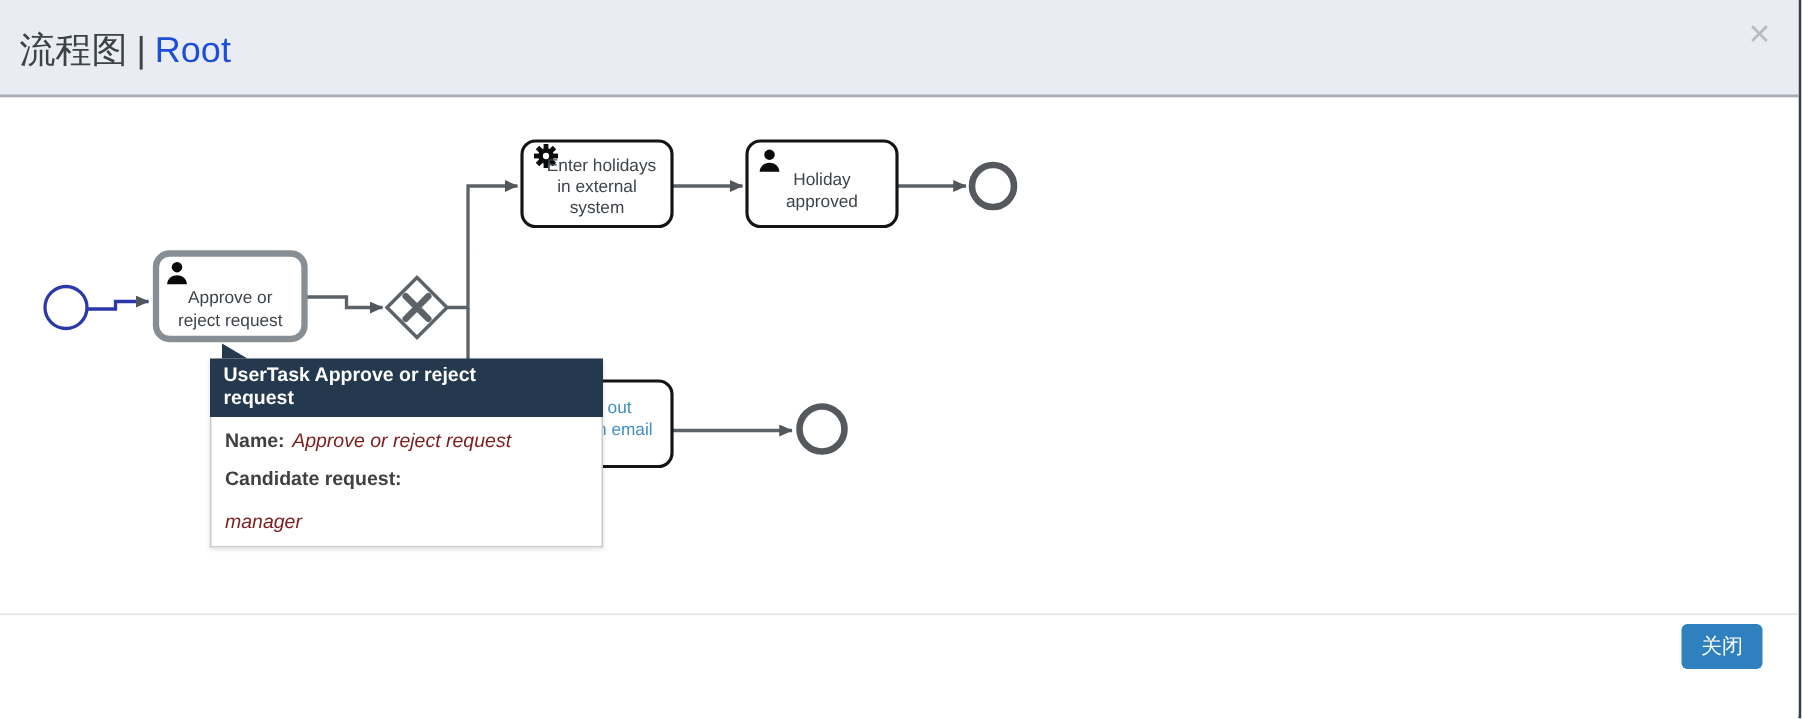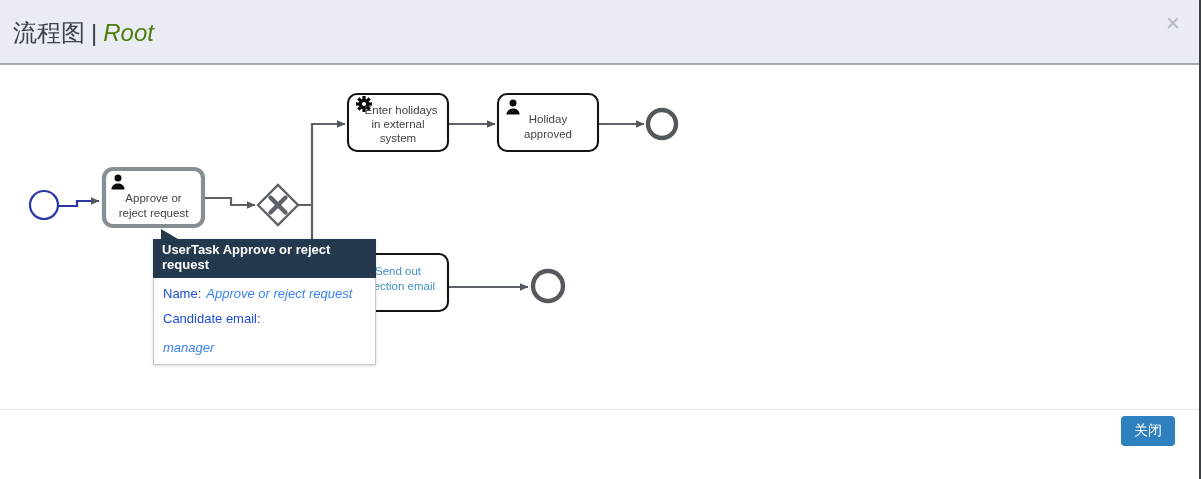--- a/index.html
+++ b/index.html
@@ -6,45 +6,45 @@
   html,body { width:1201px; height:479px; overflow:hidden; background:#fff;
     font-family:"Liberation Sans", sans-serif; }
   .modal { width:1201px; height:479px; position:relative; background:#fff;
     border-right:2px solid #3a3f44; }
 
   
   .modal-header { height:65px; background:#e9edf3; border-bottom:2px solid #a4abb4;
     position:relative; padding:17px 0 0 13px; }
   .modal-title { font-size:24px; color:#3c4248; }
   .modal-title .sep { margin:0 6px; color:#3c4248; }
-  .modal-title .proc { color:#4d7c0f;font-style:italic; }
+  .modal-title .proc { color:#1d4ed8; }
   .close-x { position:absolute; top:14px; right:18px; font-size:19px; color:#b9bdc1;
     background:none; border:none; cursor:pointer; line-height:1;
     font-family:"Liberation Sans", sans-serif; }
 
   
   .modal-body { position:relative; height:344px; background:#fff; overflow:hidden; }
   .modal-body svg { position:absolute; left:0; top:0; }
   .task-label { font-size:11.5px; fill:#3e444a; }
   .task-label-blue { font-size:11.5px; fill:#4090c5; }
 
   
-  .tooltip { position:absolute; left:153px; top:174px; width:223px;
+  .tooltip { position:absolute; left:140px; top:174px; width:262px;
     font-size:13px; box-shadow:0 1px 3px rgba(0,0,0,.15); }
   .tooltip-pointer { position:absolute; top:-10px; left:8px; width:0; height:0;
     border-bottom:10px solid #24394e; border-right:17px solid transparent; }
   .tooltip-header { background:#24394e; color:#fff; font-weight:bold;
     padding:4px 9px 5px 9px; line-height:1.15; }
   .tooltip-header span { display:block; max-width:205px; }
   .tooltip-body { background:#fff; border:1px solid #c9c9c9; border-top:none;
     padding:8px 9px 9px 9px; color:#4b535a; }
   .tt-row { margin-bottom:10px; }
   .tt-row:last-child { margin-bottom:0; }
-  .tt-label { font-weight:normal; color:#1d4ed8; }
-  .tt-value { font-style:italic; color:#3b82f6; }
+  .tt-label { font-weight:bold; color:#404040; }
+  .tt-value { font-style:italic; color:#7f1d1d; }
   .tt-value.inline { margin-left:5px; }
   .tt-value.block { display:block; margin-top:14px; }
 
   
   .modal-footer { height:68px; border-top:1px solid #e3e3e3; background:#fff;
     position:relative; }
   .close-btn { position:absolute; right:24px; top:6px; background:#2e80bf;
     color:#fff; border:none; border-radius:4px; font-size:14px;
     padding:6px 13px; cursor:pointer; font-family:"Liberation Sans", sans-serif; }
 </style>
@@ -138,21 +138,21 @@
     <div class="tooltip">
       <div class="tooltip-pointer"></div>
       <div class="tooltip-header">
         <span>UserTask Approve or reject request</span>
       </div>
       <div class="tooltip-body">
         <div class="tt-row">
           <span class="tt-label">Name:</span><span class="tt-value inline">Approve or reject request</span>
         </div>
         <div class="tt-row">
-          <span class="tt-label">Candidate email:</span>
+          <span class="tt-label">Candidate request:</span>
           <span class="tt-value block">manager</span>
         </div>
       </div>
     </div>
   </div>
 
   <div class="modal-footer">
     <button class="close-btn">关闭</button>
   </div>
 

